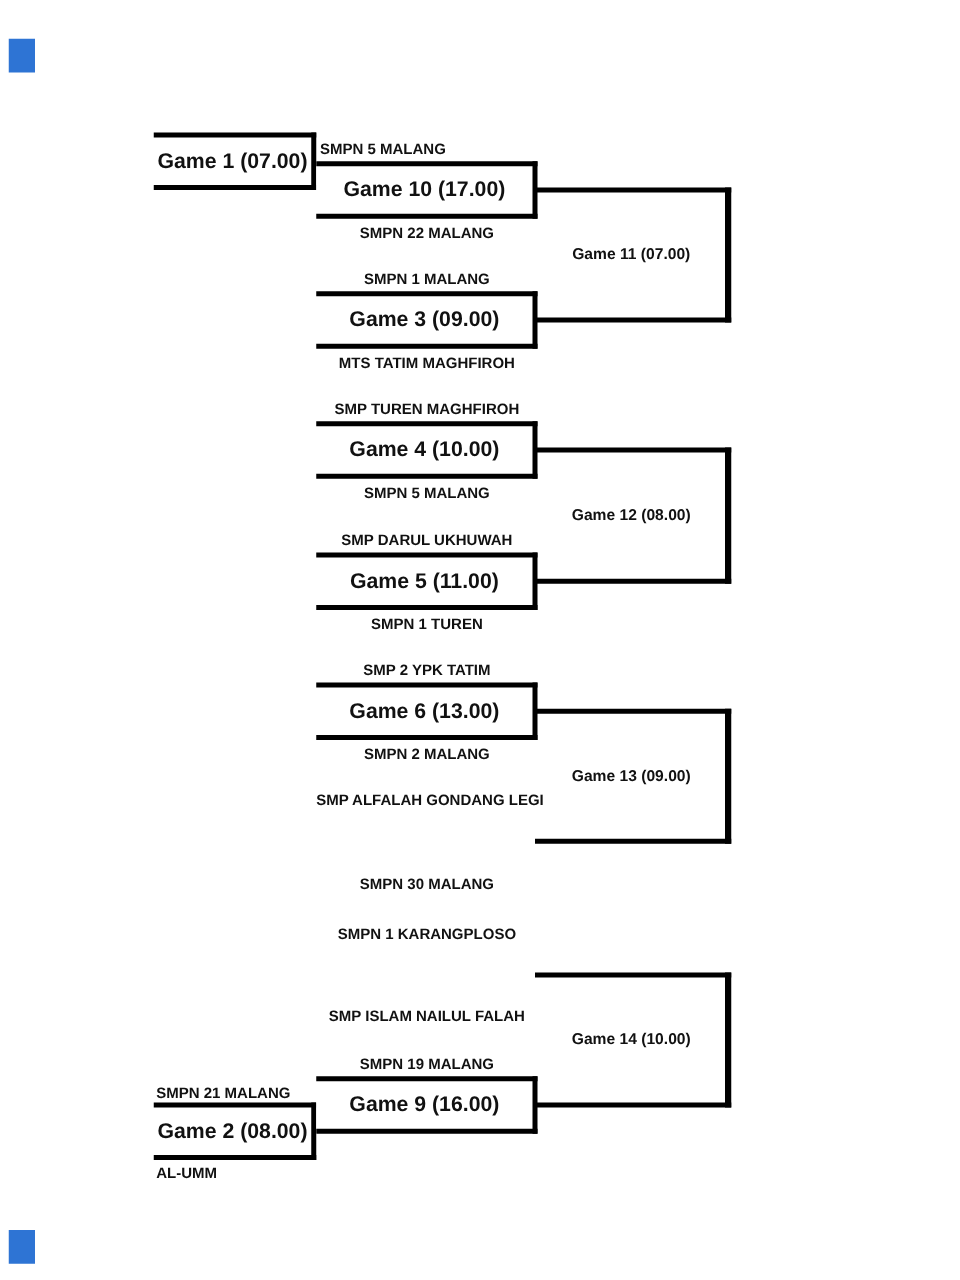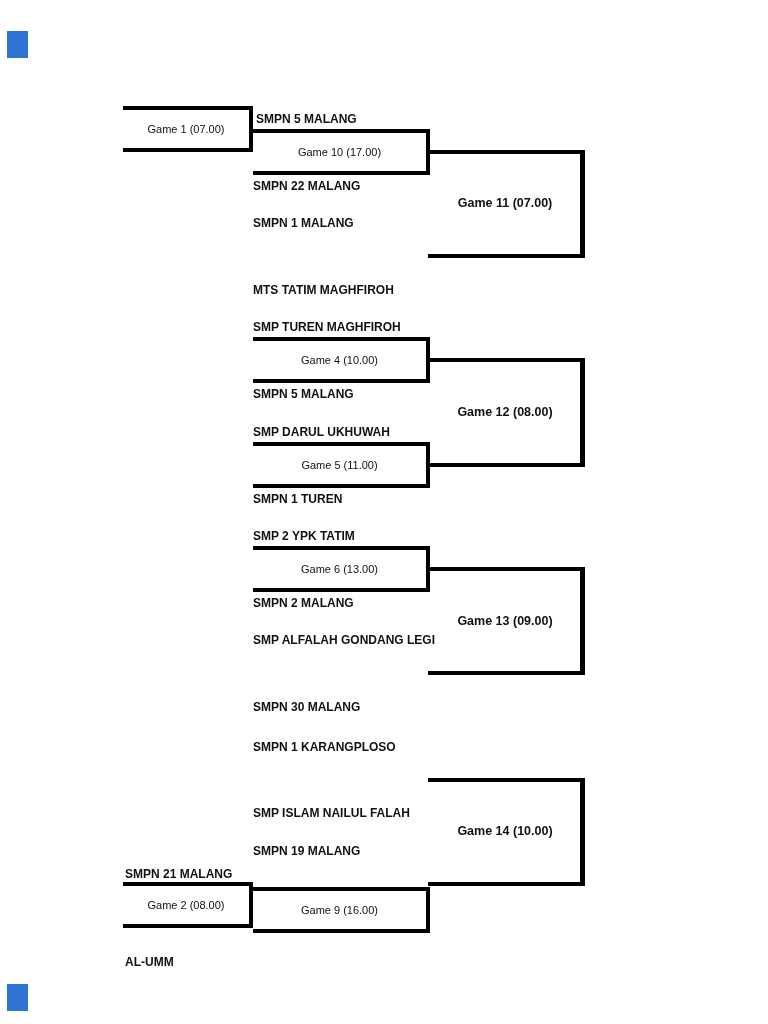--- a/index.html
+++ b/index.html
@@ -4,25 +4,25 @@
 <style>
   html,body{margin:0;padding:0;background:#fff;}
   .page{position:relative;width:768px;height:1024px;background:#fff;overflow:hidden;
         font-family:"Liberation Sans",sans-serif;color:#111;}
   
   .box{position:absolute;box-sizing:border-box;height:46px;background:#fff;
        border:4px solid #000;border-left:none;
        display:flex;align-items:center;justify-content:center;}
   .box.main{left:253px;width:177px;}
   .box.side{left:123px;width:130px;}
-  .glabel{font-size:11px;font-weight:400;white-space:nowrap;}
+  .glabel{font-size:17px;font-weight:700;white-space:nowrap;}
   
   .team{position:absolute;height:15px;line-height:15px;font-size:12px;font-weight:700;
         white-space:nowrap;}
-  .team.main{left:253px;width:177px;text-align:left;}
+  .team.main{left:253px;width:177px;text-align:center;}
   .team.tleft{text-align:left;}
   
   .conn{position:absolute;left:428px;width:157px;height:4px;background:#000;}
   .vline{position:absolute;left:580px;width:5px;background:#000;}
   
   .r2label{position:absolute;left:430px;width:150px;height:16px;line-height:16px;
            text-align:center;font-size:12.5px;font-weight:700;white-space:nowrap;}
   
   .bluemark{position:absolute;left:7px;width:21px;height:27px;background:#2E74D4;}
 </style>
@@ -35,29 +35,32 @@
   <div class="bluemark" style="top:984px"></div>
 
   <div class="box side" style="top:106px">
     <span class="glabel">Game 1 (07.00)</span>
   </div>
 
   <div class="team tleft" style="left:125px;width:130px;top:867px">SMPN 21 MALANG</div>
   <div class="box side" style="top:882px">
     <span class="glabel">Game 2 (08.00)</span>
   </div>
-  <div class="team tleft" style="left:125px;width:130px;top:955px">AL-UMM</div>
+  <div class="team tleft" style="left:125px;width:130px;top:931px">AL-UMM</div>
 
   <div class="team tleft" style="left:256px;width:174px;top:112px">SMPN 5 MALANG</div>
   <div class="box main" style="top:129px">
     <span class="glabel">Game 10 (17.00)</span>
   </div>
   <div class="team main" style="top:179px">SMPN 22 MALANG</div>
 
   <div class="team main" style="top:216px">SMPN 1 MALANG</div>
+  <div class="box main" style="top:233px">
+    <span class="glabel">Game 3 (09.00)</span>
+  </div>
   <div class="team main" style="top:283px">MTS TATIM MAGHFIROH</div>
 
   <div class="conn" style="top:150px"></div>
   <div class="conn" style="top:254px"></div>
   <div class="vline" style="top:150px;height:108px"></div>
   <div class="r2label" style="top:195px">Game 11 (07.00)</div>
 
   <div class="team main" style="top:320px">SMP TUREN MAGHFIROH</div>
   <div class="box main" style="top:337px">
     <span class="glabel">Game 4 (10.00)</span>
@@ -86,21 +89,21 @@
 
   <div class="conn" style="top:567px"></div>
   <div class="conn" style="top:671px"></div>
   <div class="vline" style="top:567px;height:108px"></div>
   <div class="r2label" style="top:613px">Game 13 (09.00)</div>
 
   <div class="team main" style="top:740px">SMPN 1 KARANGPLOSO</div>
   <div class="team main" style="top:806px">SMP ISLAM NAILUL FALAH</div>
 
   <div class="team main" style="top:844px">SMPN 19 MALANG</div>
-  <div class="box main" style="top:887px">
+  <div class="box main" style="top:861px">
     <span class="glabel">Game 9 (16.00)</span>
   </div>
 
   <div class="conn" style="top:778px"></div>
   <div class="conn" style="top:882px"></div>
   <div class="vline" style="top:778px;height:108px"></div>
   <div class="r2label" style="top:823px">Game 14 (10.00)</div>
 
 </div>
 

